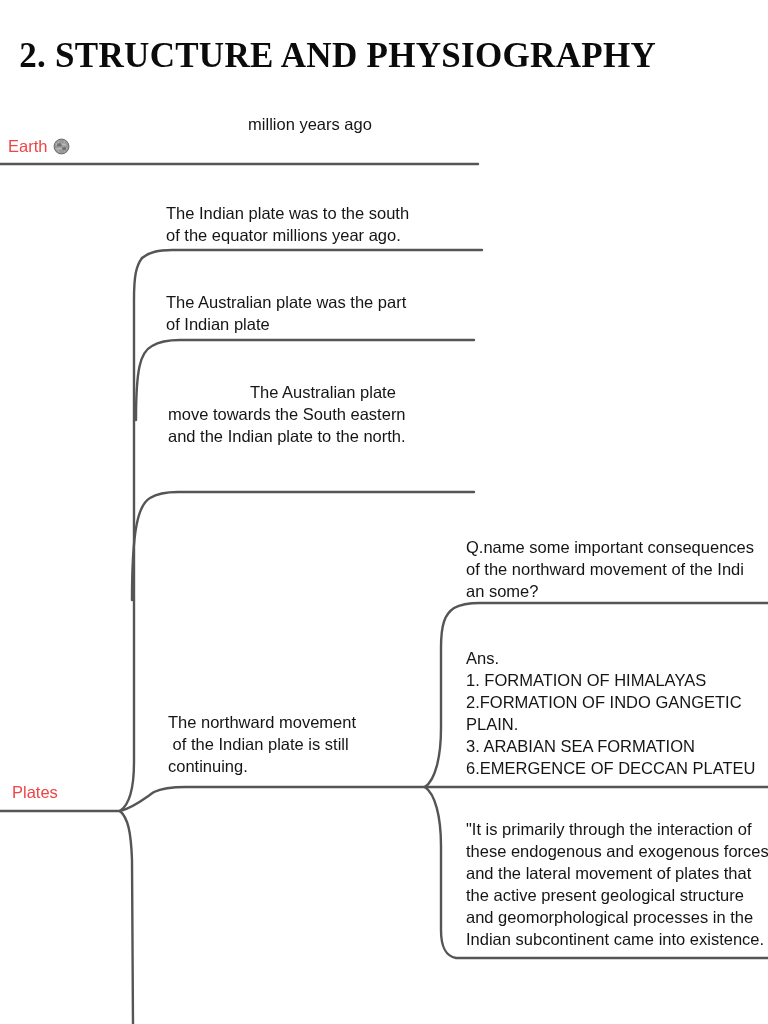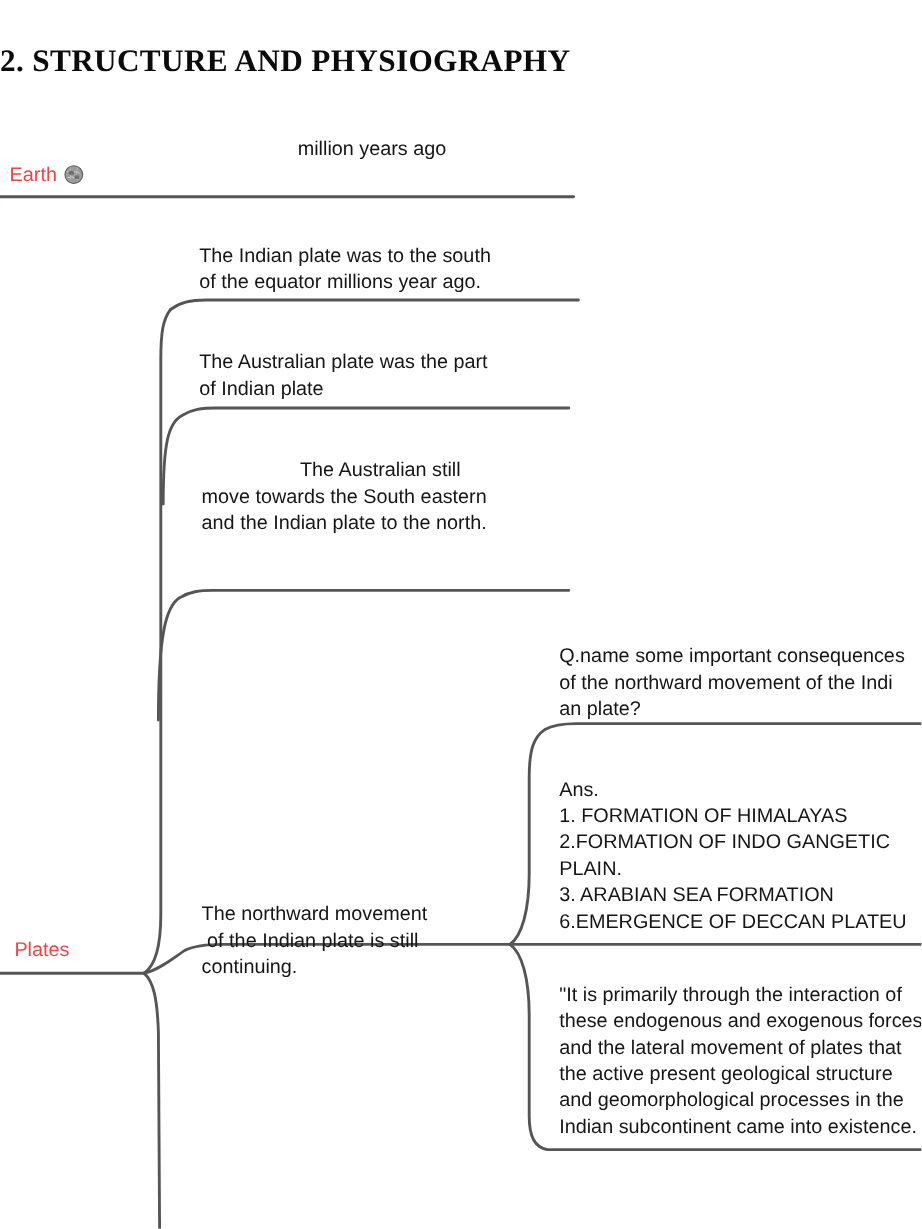--- a/index.html
+++ b/index.html
@@ -25,24 +25,24 @@
     top: 0;
     width: 768px;
     height: 1024px;
     pointer-events: none;
   }
   .title {
     position: absolute;
     left: 0;
     top: 36px;
     width: 656px;
-    text-align: left;
+    text-align: right;
     font-family: "Liberation Serif", serif;
     font-weight: bold;
-    font-size: 26px;
+    font-size: 35px;
     letter-spacing: 0.3px;
     color: #0b0b0b;
   }
   .node-label {
     position: absolute;
     font-size: 16.5px;
     color: #ef4444;
     white-space: nowrap;
   }
   .globe-icon {
@@ -115,35 +115,35 @@
     <span class="ln">The Indian plate was to the south</span>
     <span class="ln">of the equator millions year ago.</span>
   </div>
 
   <div class="text-block" style="left:166px; top:292px; width:310px;">
     <span class="ln">The Australian plate was the part</span>
     <span class="ln">of Indian plate</span>
   </div>
 
   <div class="text-block" style="left:168px; top:382px; width:310px;">
-    <span class="ln indent-ln">The Australian still</span>
+    <span class="ln indent-ln">The Australian plate</span>
     <span class="ln">move towards the South eastern</span>
     <span class="ln">and the Indian plate to the north.</span>
   </div>
 
-  <div class="text-block" style="left:168px; top:712px; width:300px;margin-top:40px;">
+  <div class="text-block" style="left:168px; top:712px; width:300px;">
     <span class="ln">The northward movement</span>
     <span class="ln"> of the Indian plate is still</span>
     <span class="ln">continuing.</span>
   </div>
 
   <div class="text-block" style="left:466px; top:537px; width:300px;">
     <span class="ln">Q.name some important consequences</span>
     <span class="ln">of the northward movement of the Indi</span>
-    <span class="ln">an plate?</span>
+    <span class="ln">an some?</span>
   </div>
 
   <div class="text-block" style="left:466px; top:648px; width:300px;">
     <span class="ln">Ans.</span>
     <span class="ln">1. FORMATION OF HIMALAYAS</span>
     <span class="ln">2.FORMATION OF INDO GANGETIC</span>
     <span class="ln">PLAIN.</span>
     <span class="ln">3. ARABIAN SEA FORMATION</span>
     <span class="ln">6.EMERGENCE OF DECCAN PLATEU</span>
   </div>

